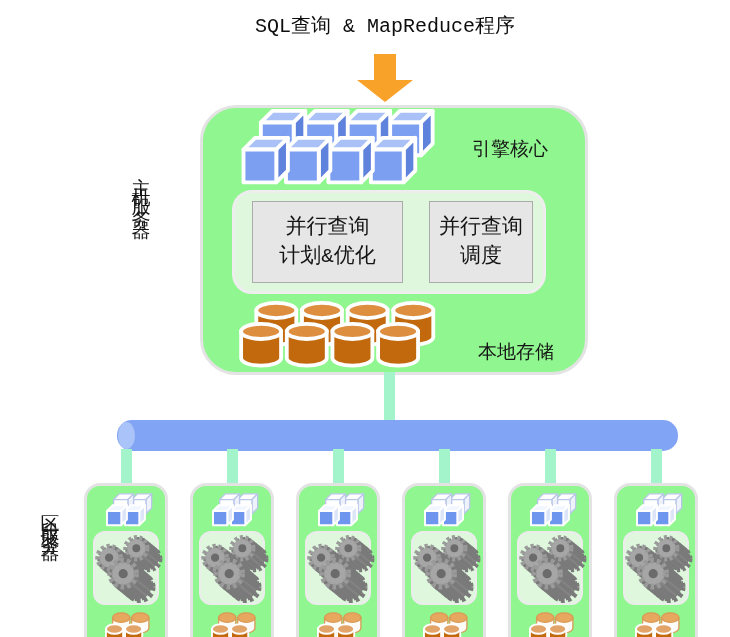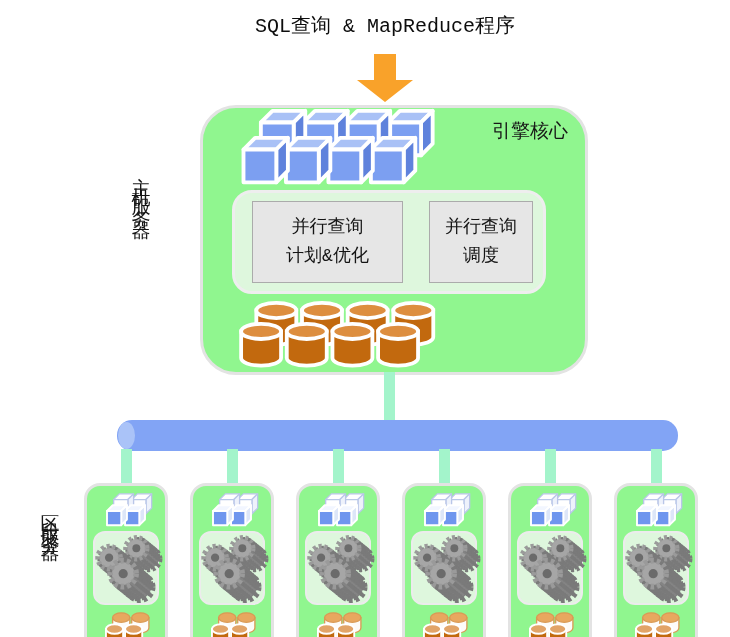--- a/index.html
+++ b/index.html
@@ -10,31 +10,31 @@
   .abs{position:absolute;}
   .title{top:12px;left:40px;width:690px;text-align:center;font-size:20px;color:#0d0d0d;}
   .arrow-wrap{left:357px;top:54px;width:56px;height:48px;}
   .main-box{
     left:200px;top:105px;width:388px;height:270px;background:#90f68f;
     border:3px solid #e3e3e3;border-radius:36px;box-sizing:border-box;
   }
   .big-cubes{left:240px;top:108px;}
   .big-cyls{left:238px;top:300px;}
   .label{font-size:19px;color:#161616;}
-  .engine-label{left:472px;top:118px;margin-left:20px;}
+  .engine-label{left:472px;top:136px;}
   .storage-label{left:478px;top:339px;}
   .net-label{left:114px;top:392px;}
   .inner-box{
     left:232px;top:190px;width:314px;height:104px;background:#def7dd;
     border:3px solid #eeeeee;border-radius:20px;box-sizing:border-box;
   }
   .module{
     background:#e6e6e6;border:1px solid #ababab;box-sizing:border-box;
     display:flex;align-items:center;justify-content:center;text-align:center;
-    font-size:18px;line-height:29px;white-space:pre-line;color:#141414;
+    font-size:21px;line-height:29px;white-space:pre-line;color:#141414;
   }
   .module1{left:252px;top:201px;width:151px;height:82px;}
   .module2{left:429px;top:201px;width:104px;height:82px;}
   .vlabel{writing-mode:vertical-lr;text-orientation:upright;font-size:19px;color:#161616;}
   .host-label{left:127px;top:162px;letter-spacing:11px;}
   .seg-label{left:36px;top:500px;letter-spacing:7px;}
   .connector{position:absolute;width:11px;background:#a3f4cb;}
   .main-conn{left:384px;top:372px;height:50px;}
   .seg-conn{top:449px;height:36px;}
   .bar{
@@ -132,20 +132,21 @@
     <use href="#bigcyl" transform="translate(160,0)"></use>
     <use href="#bigcyl" transform="translate(112,0)"></use>
     <use href="#bigcyl" transform="translate(64,0)"></use>
     <use href="#bigcyl" transform="translate(16,0)"></use>
     <use href="#bigcyl" transform="translate(144,22)"></use>
     <use href="#bigcyl" transform="translate(96,22)"></use>
     <use href="#bigcyl" transform="translate(48,22)"></use>
     <use href="#bigcyl" transform="translate(0,22)"></use>
   </svg>
 
+  <div class="abs label storage-label">本地存储</div>
 
   <div class="abs vlabel host-label">主机服务器</div>
 
   <div class="connector main-conn"></div>
   <div class="abs bar"></div>
 
   <div class="abs connector-layer">
       <div class="connector seg-conn" style="left: 120.5px;"></div>
       <div class="connector seg-conn" style="left: 226.5px;"></div>
       <div class="connector seg-conn" style="left: 332.5px;"></div>

